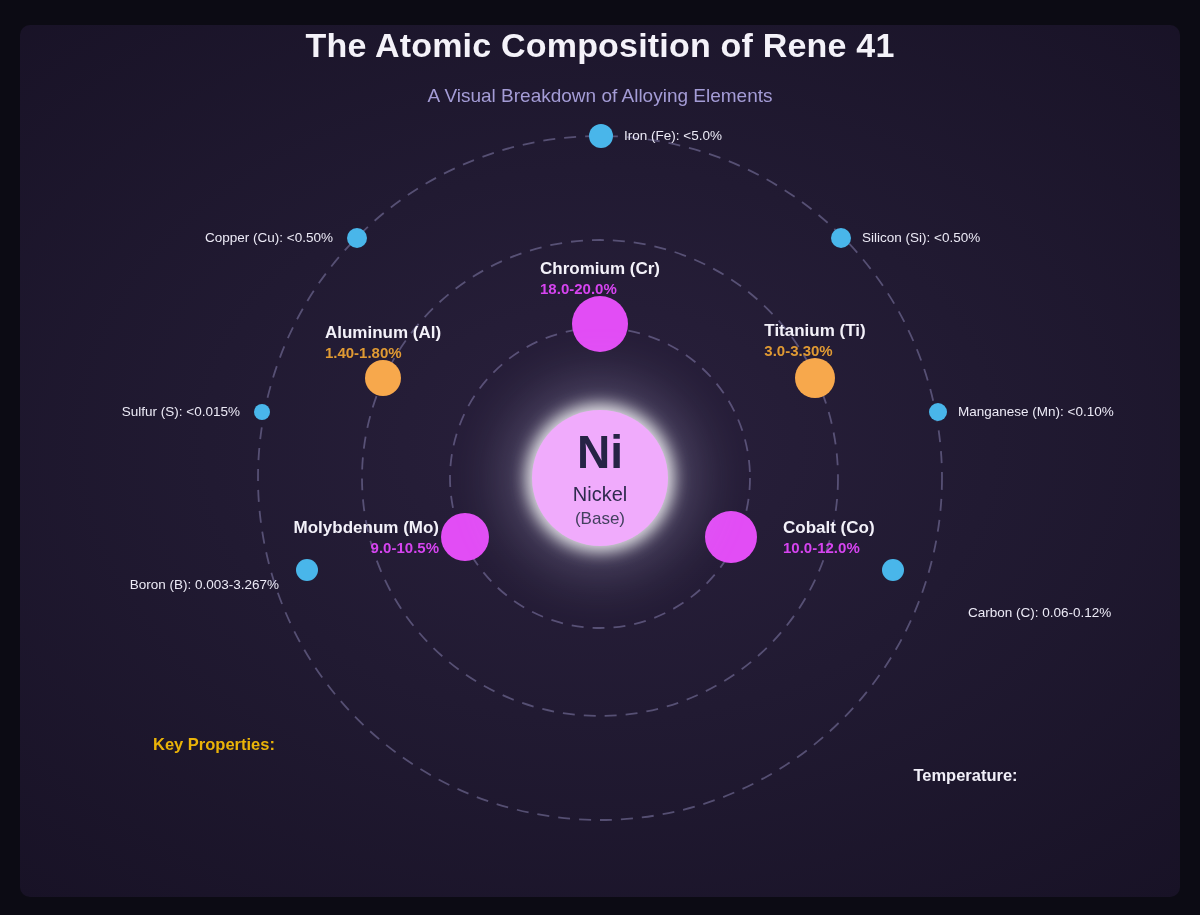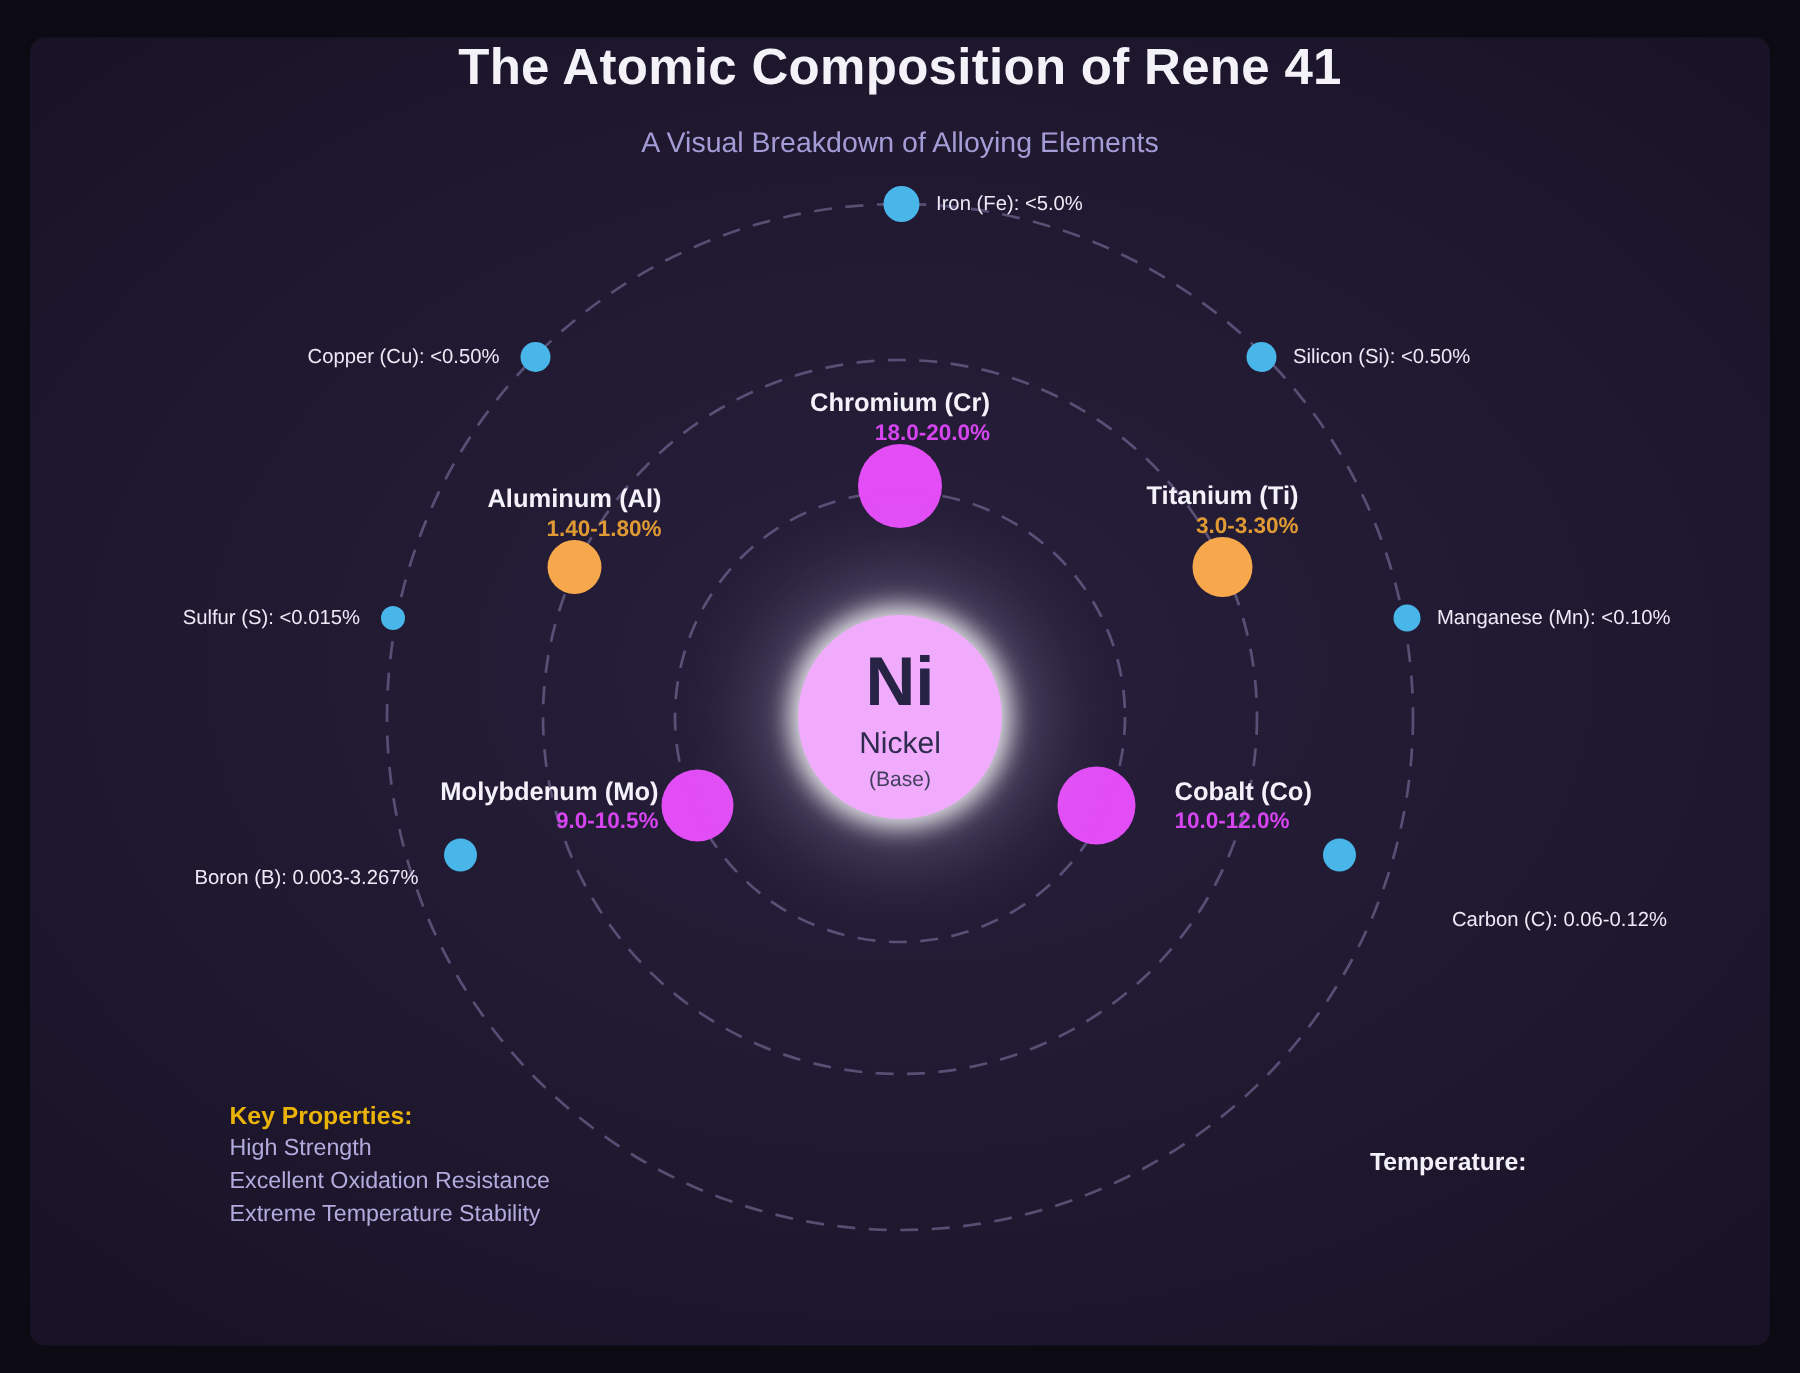--- a/index.html
+++ b/index.html
@@ -20,23 +20,23 @@
     font-size:19px; font-weight:400; color:#a49cd6;
   }
   svg.orbits { position:absolute; left:0; top:0; }
   .nucleus {
     position:absolute; width:136px; height:136px; border-radius:50%;
     background:#f0abfc; display:flex; flex-direction:column; align-items:center; justify-content:center;
     box-shadow:0 0 16px 6px rgba(255,255,255,.85), 0 0 60px 22px rgba(215,210,250,.30);
   }
   .nucleus-symbol { font-size:46px; font-weight:800; color:#262345; line-height:1; }
   .nucleus-name   { font-size:20px; color:#2f2b4e; margin-top:9px; line-height:1; }
-  .nucleus-note   { font-size:14px; color:#43405f; margin-top:6px; line-height:1; }
+  .nucleus-note   { font-size:17px; color:#43405f; margin-top:6px; line-height:1; }
   .element-circle { position:absolute; border-radius:50%; }
-  .elem-label-block { position:absolute; text-align:right; white-space:nowrap; }
+  .elem-label-block { position:absolute; text-align:left; white-space:nowrap; }
   .elem-label { font-size:17px; font-weight:600; color:#f3f1f9; line-height:21px; }
   .elem-pct   { font-size:15px; font-weight:600; line-height:19px; }
   .trace-label { position:absolute; white-space:nowrap; font-size:13.5px; color:#eceaf6; line-height:16px; }
   .key-props { position:absolute; left:153px; top:733px; }
   .kp-heading { font-size:16.5px; font-weight:700; color:#eab308; line-height:22px; }
   .kp-item { font-size:15.5px; color:#b2abdd; line-height:22px; list-style:none; }
   .apps { position:absolute; left:838px; top:765px; width:255px; text-align:center; }
   .apps-heading { font-size:16.5px; font-weight:700; color:#f1eff8; line-height:21px; }
   .apps-text { font-size:15.5px; color:#b2abdd; line-height:21px; }
 </style>
@@ -98,23 +98,18 @@
     </div>
 
   <div class="nucleus" id="nucleus" style="left: 532px; top: 410px;">
     <div class="nucleus-symbol">Ni</div>
     <div class="nucleus-name">Nickel</div>
     <div class="nucleus-note">(Base)</div>
   </div>
 
   <div class="key-props">
     <div class="kp-heading">Key Properties:</div>
-    <ul id="kp-list">
-        <li class="kp-item">High Strength</li>
-        <li class="kp-item">Excellent Oxidation Resistance</li>
-        <li class="kp-item">Extreme Temperature Stability</li>
-      </ul>
   </div>
 
   <div class="apps">
     <div class="apps-heading">Temperature:</div>
   </div>
 </div>
 
 </body></html>

